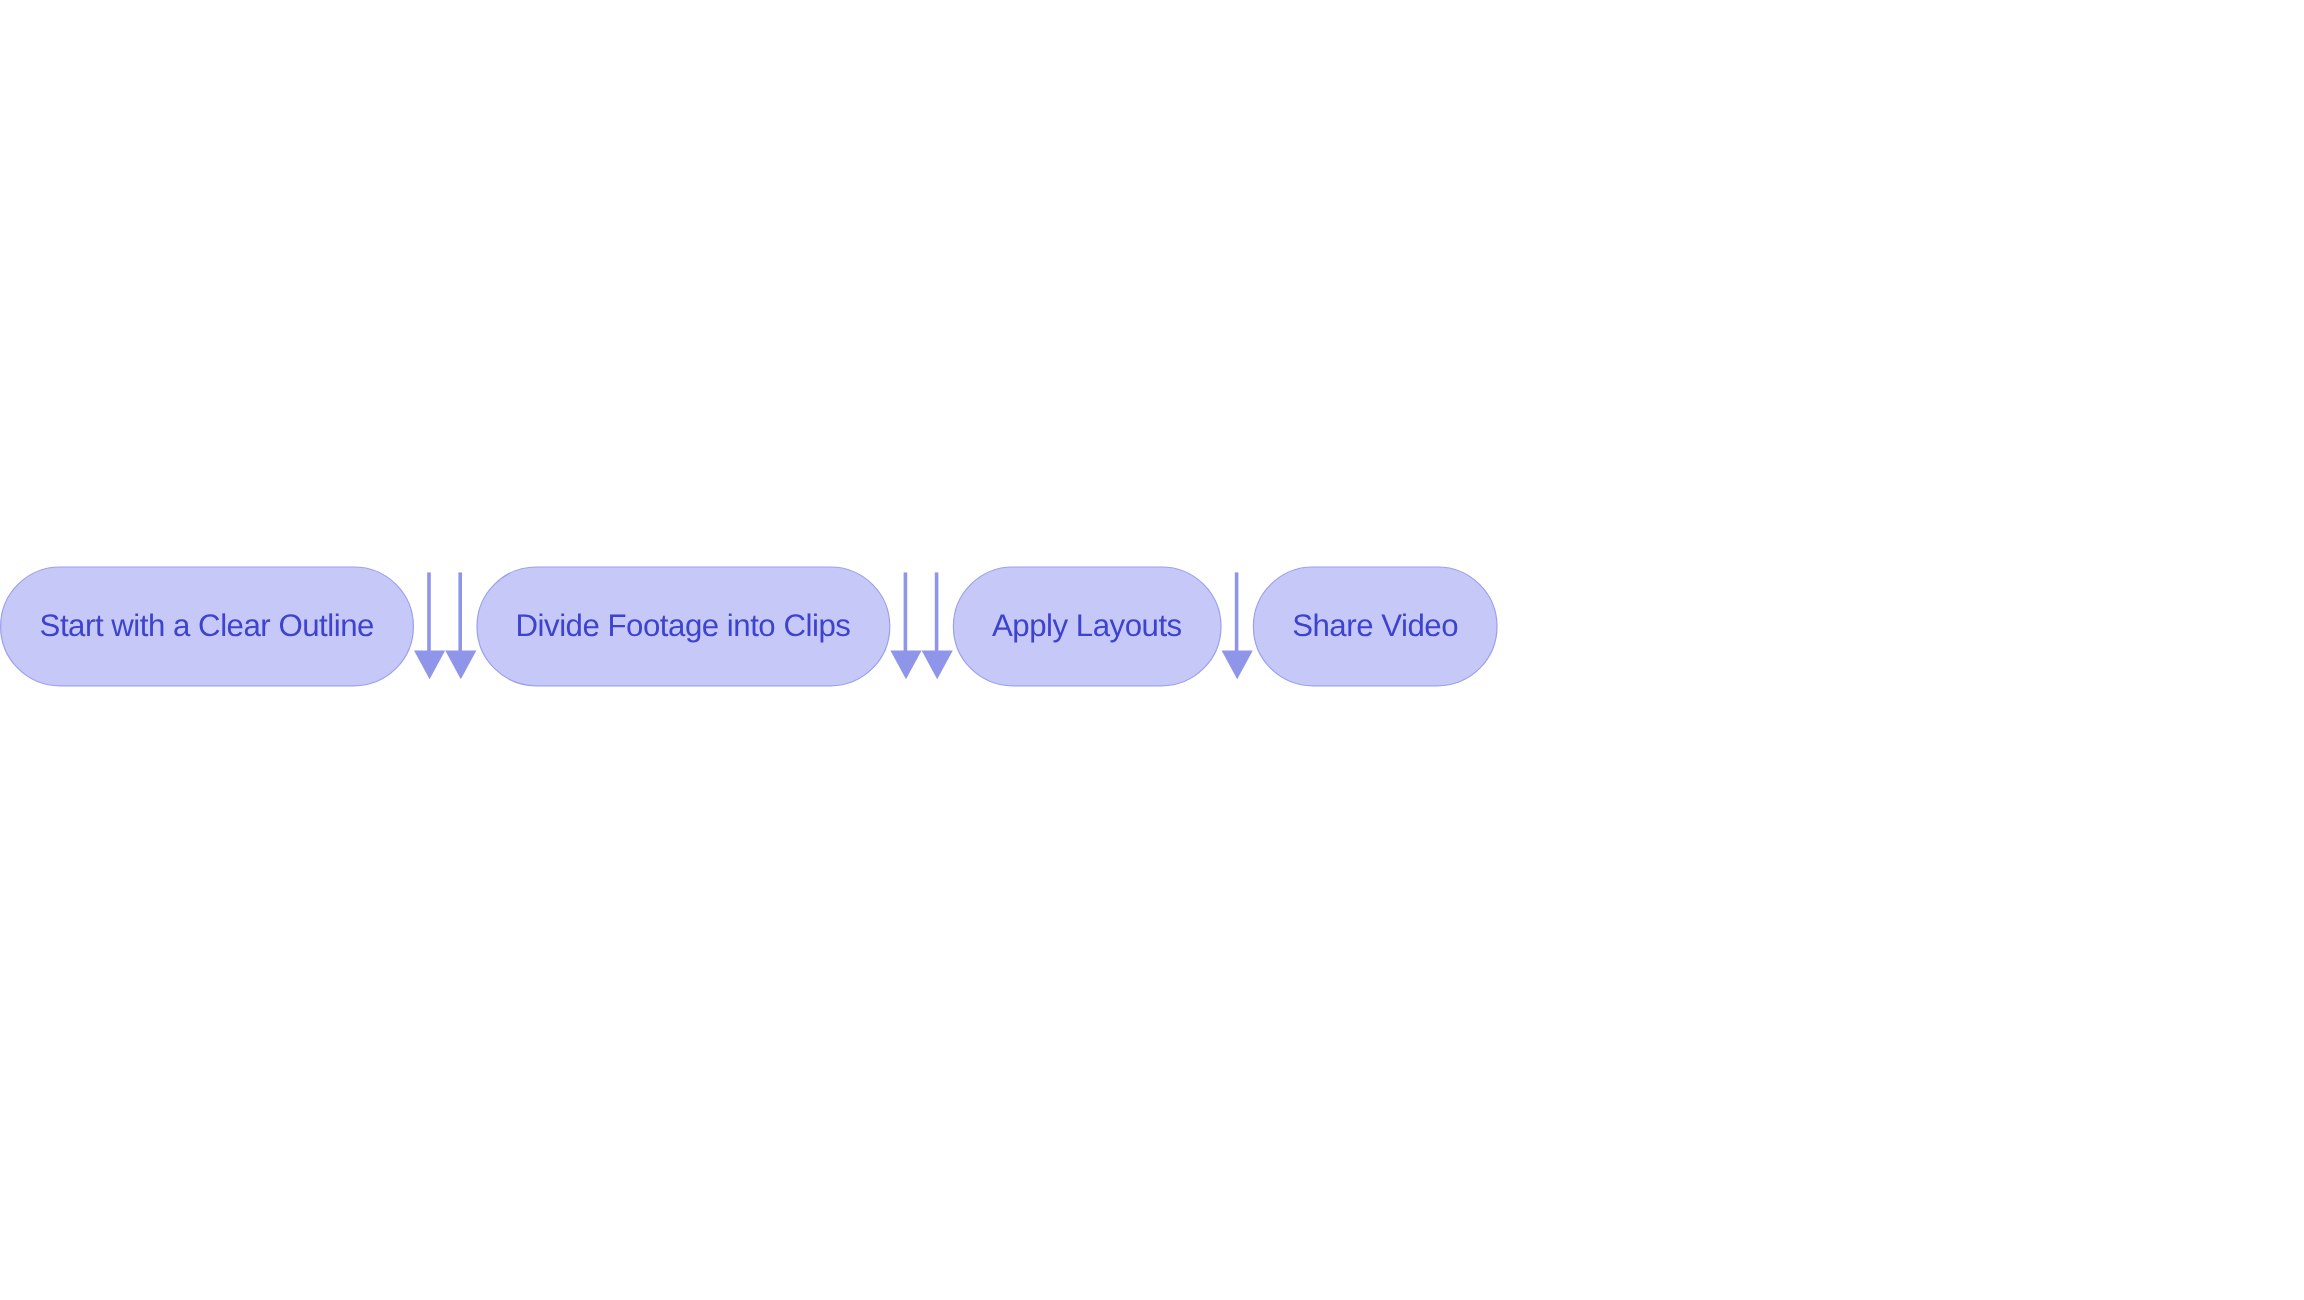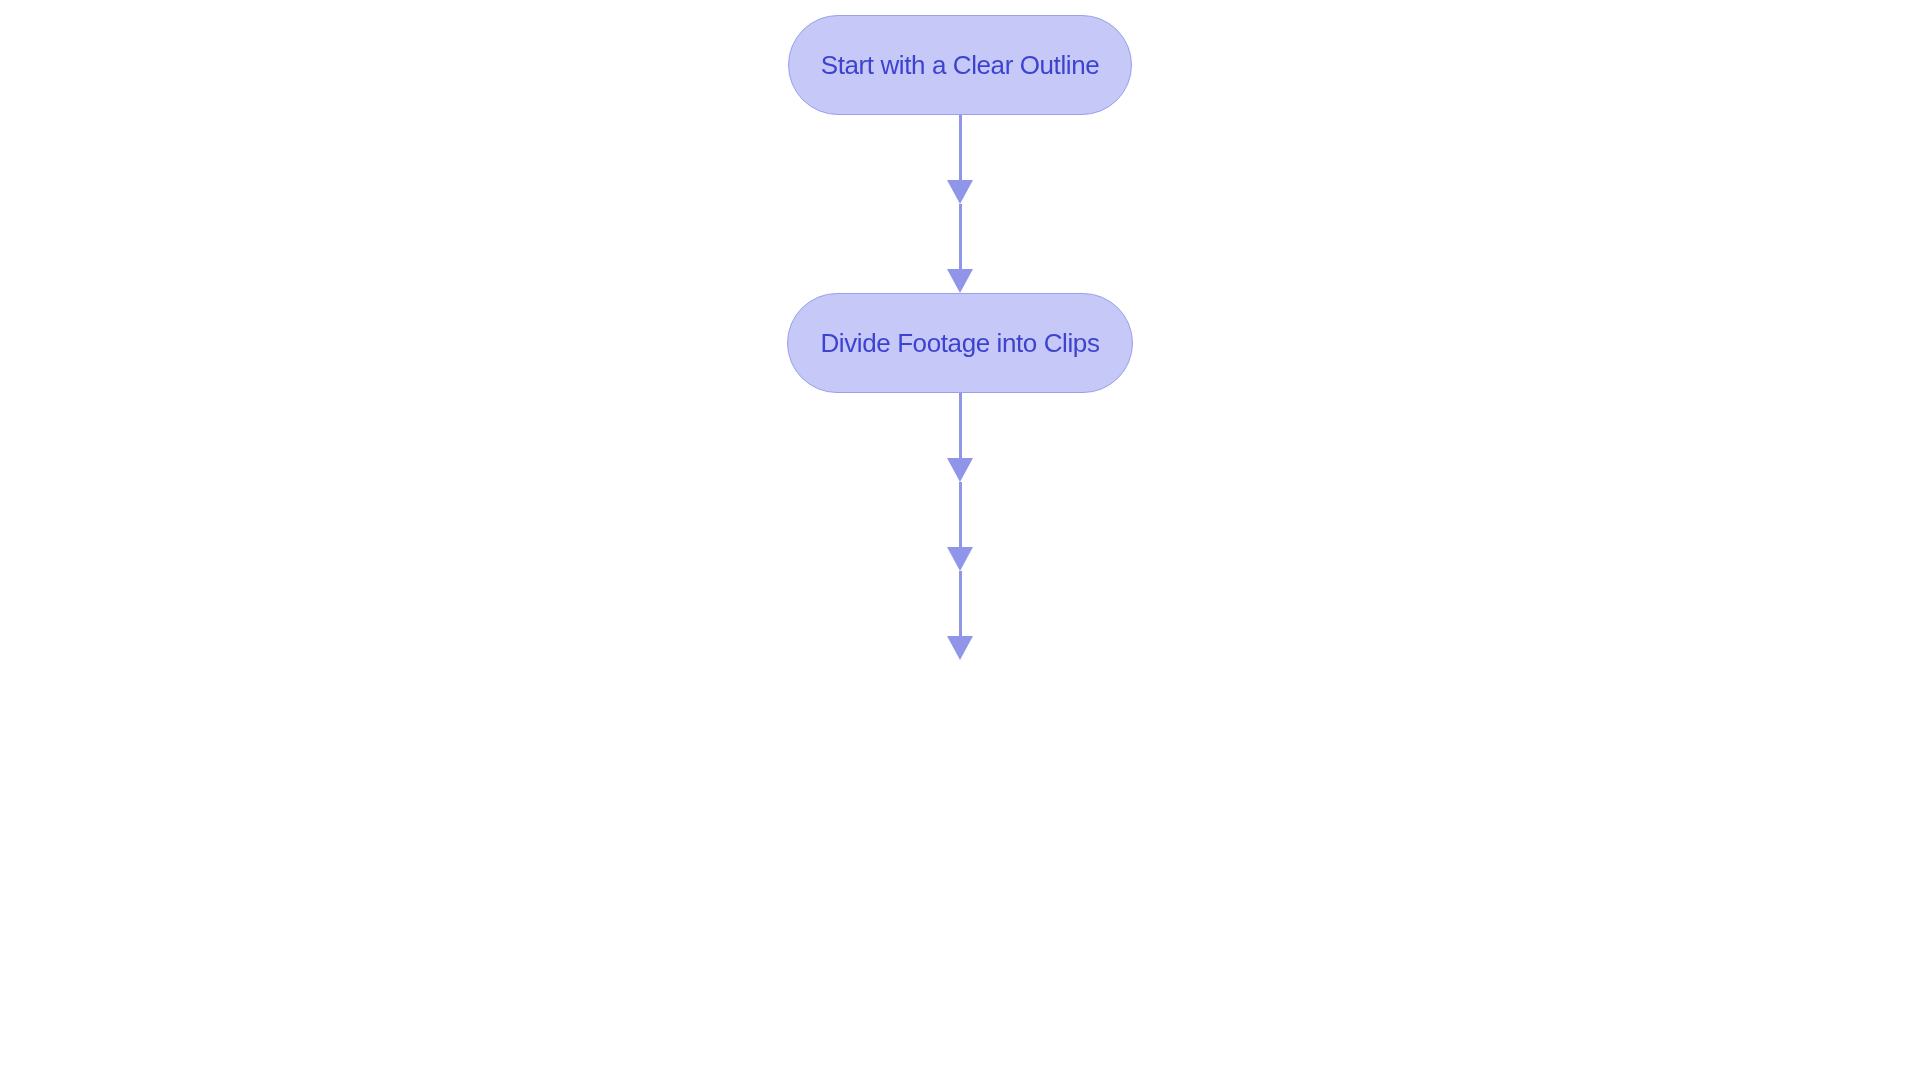--- a/index.html
+++ b/index.html
@@ -15,21 +15,21 @@
     height: 1083px;
     background: var(--background);
     font-family: "Liberation Sans", sans-serif;
     overflow: hidden;
   }
   .canvas {
     width: 1920px;
     height: 1028px;
     padding-top: 15px;
     display: flex;
-    flex-direction: column;
+    flex-direction: row;
     align-items: center;
     background: var(--background);
   }
   .flow-node {
     height: 100px;
     min-width: 150px;
     padding: 0 32px;
     border-radius: 50px;
     background: var(--node-fill);
     border: 1.5px solid var(--node-border);
@@ -94,20 +94,26 @@
     <div class="shaft"></div>
     <div class="head"></div>
   </div>
 
 
   <div class="flow-arrow">
     <div class="shaft"></div>
     <div class="head"></div>
   </div>
 
+  <div class="flow-node">
+    <span class="label">Apply Layouts</span>
+  </div>
 
   <div class="flow-arrow">
     <div class="shaft"></div>
     <div class="head"></div>
   </div>
 
+  <div class="flow-node">
+    <span class="label">Share Video</span>
+  </div>
 
 </div>
 
 </body></html>

